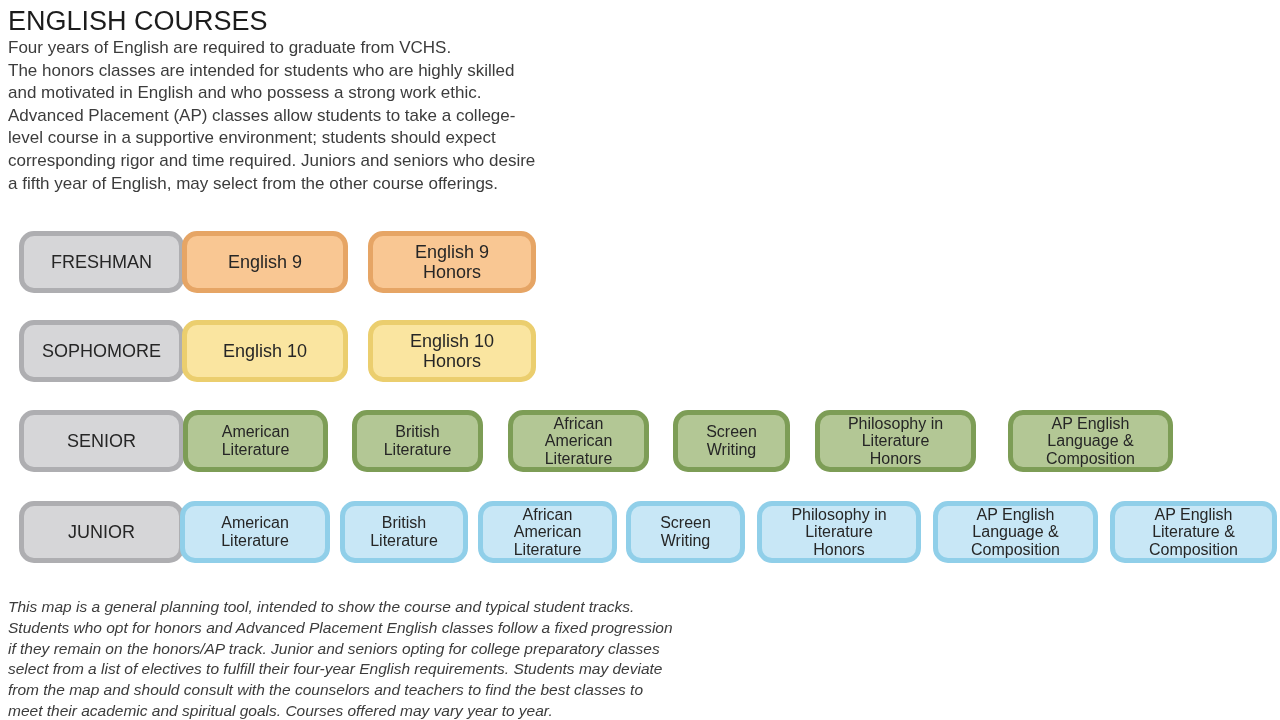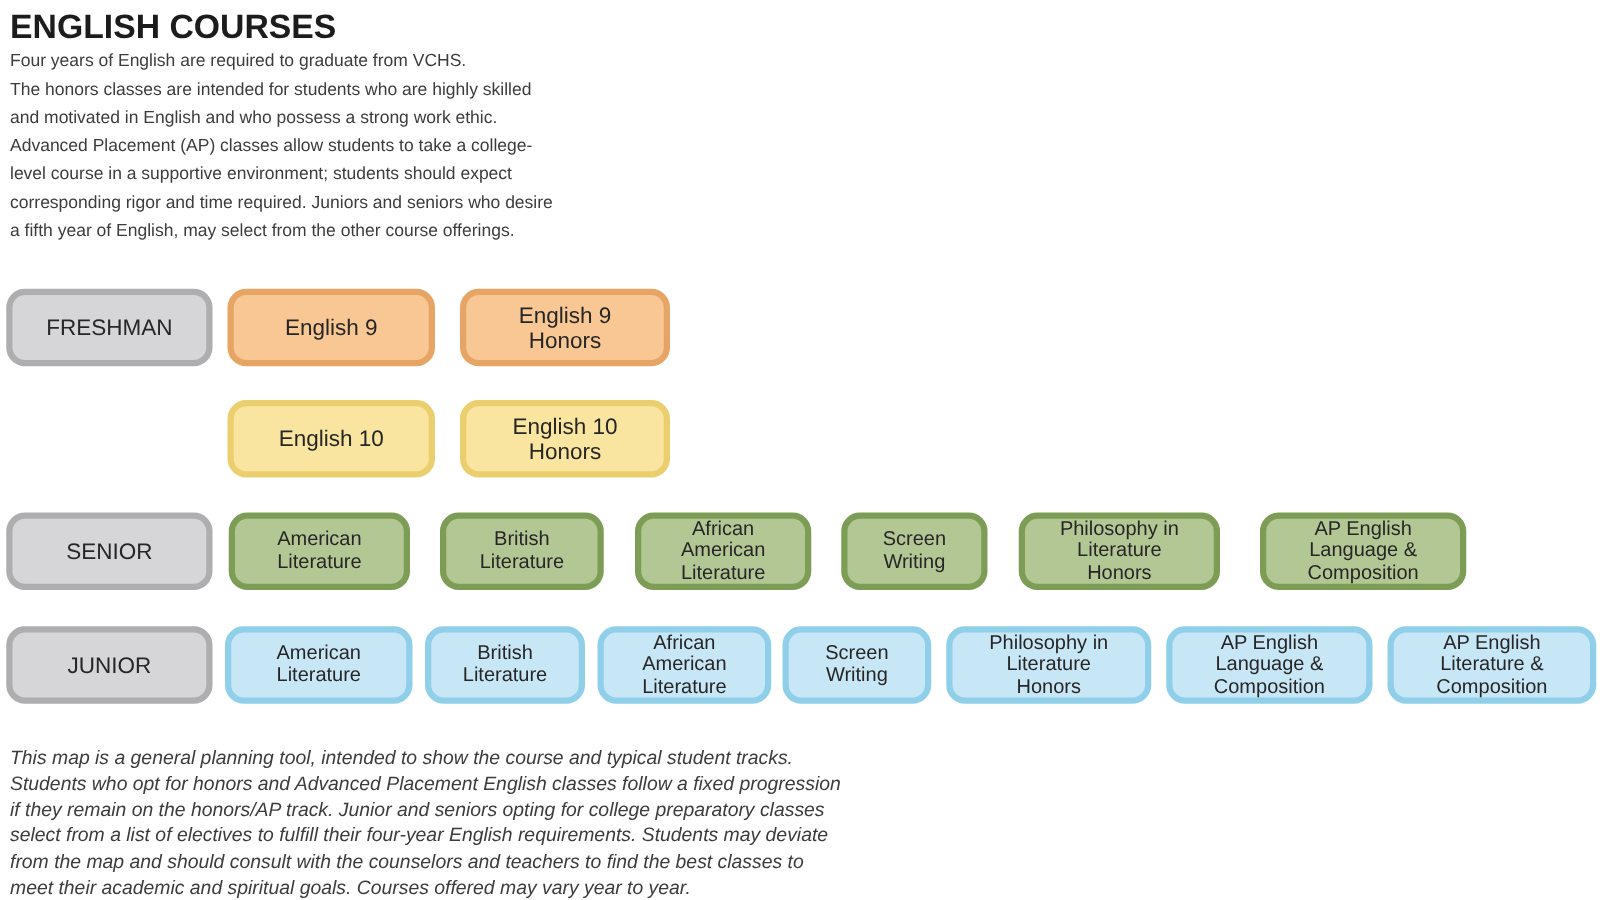--- a/index.html
+++ b/index.html
@@ -7,26 +7,26 @@
     width: 1280px; height: 720px;
     background: #ffffff;
     font-family: "Liberation Sans", sans-serif;
     position: relative;
     overflow: hidden;
   }
   .canvas { position: absolute; left: 0; top: 0; width: 1280px; height: 720px; }
 
   .page-title {
     position: absolute; left: 8px; top: 6px;
-    font-size: 27px; font-weight: bold; color: #1c1c1c;
+    font-size: 27px; font-weight: normal; color: #1c1c1c;
     letter-spacing: 0px; white-space: pre-line;
   }
   .intro {
     position: absolute; left: 8px; top: 37px; width: 700px;
-    font-size: 14px; line-height: 22.6px; color: #3c3c3c;
+    font-size: 17px; line-height: 22.6px; color: #3c3c3c;
     white-space: pre-line;
   }
   .footnote {
     position: absolute; left: 8px; top: 597px; width: 820px;
     font-size: 15.5px; line-height: 20.8px; color: #3c3c3c;
     font-style: italic; white-space: pre-line;
   }
 
   .box {
     position: absolute;
@@ -44,21 +44,21 @@
   .gray   { background: var(--gray-fill);   border-color: var(--gray-border); }
   .orange { background: var(--orange-fill); border-color: var(--orange-border); }
   .yellow { background: var(--yellow-fill); border-color: var(--yellow-border); }
   .green  { background: var(--green-fill);  border-color: var(--green-border); }
   .blue   { background: var(--blue-fill);   border-color: var(--blue-border); }
 
   
   .r1 { top: 231px; } .r2 { top: 320px; } .r3 { top: 410px; } .r4 { top: 501px; }
 
   
-  .c-label { left: 5px;   width: 165px; }
+  .c-label { left: 19px;   width: 165px; }
   .c12-1   { left: 182px; width: 166px; }
   .c12-2   { left: 368px; width: 168px; }
 
   
   .r3c1 { left: 183px;  width: 145px; }
   .r3c2 { left: 352px;  width: 131px; }
   .r3c3 { left: 508px;  width: 141px; }
   .r3c4 { left: 673px;  width: 117px; }
   .r3c5 { left: 815px;  width: 161px; }
   .r3c6 { left: 1008px; width: 165px; }
@@ -84,20 +84,21 @@
 Advanced Placement (AP) classes allow students to take a college-
 level course in a supportive environment; students should expect
 corresponding rigor and time required. Juniors and seniors who desire
 a fifth year of English, may select from the other course offerings.</div>
 
   <div class="box gray c-label r1">FRESHMAN</div>
   <div class="box orange c12-1 r1">English 9</div>
   <div class="box orange c12-2 r1">English 9
 Honors</div>
 
+  <div class="box gray c-label r2">SOPHOMORE</div>
   <div class="box yellow c12-1 r2">English 10</div>
   <div class="box yellow c12-2 r2">English 10
 Honors</div>
 
   <div class="box gray c-label r3">SENIOR</div>
   <div class="box green sm r3c1 r3">American
 Literature</div>
   <div class="box green sm r3c2 r3">British
 Literature</div>
   <div class="box green sm r3c3 r3">African

